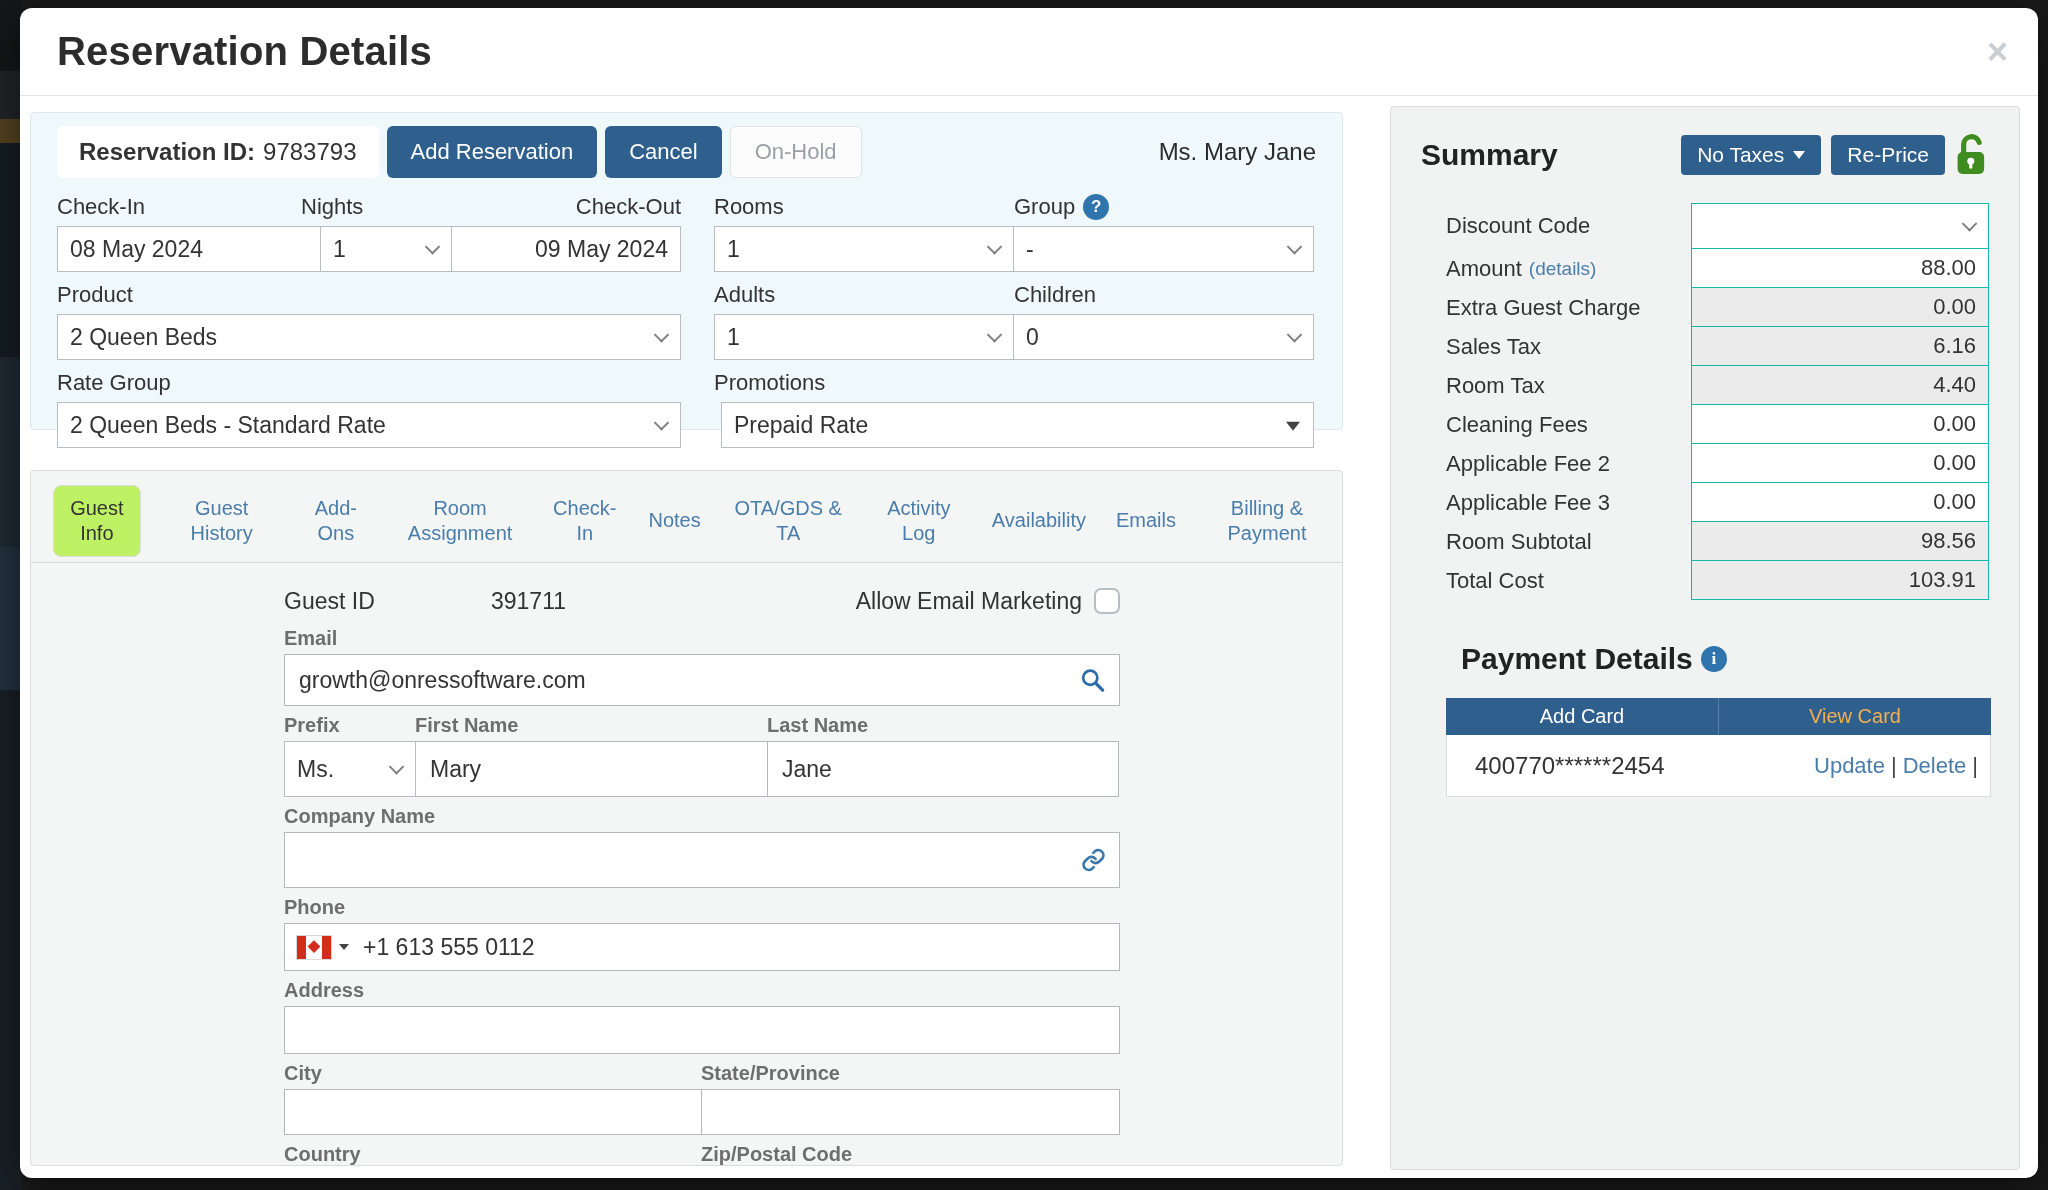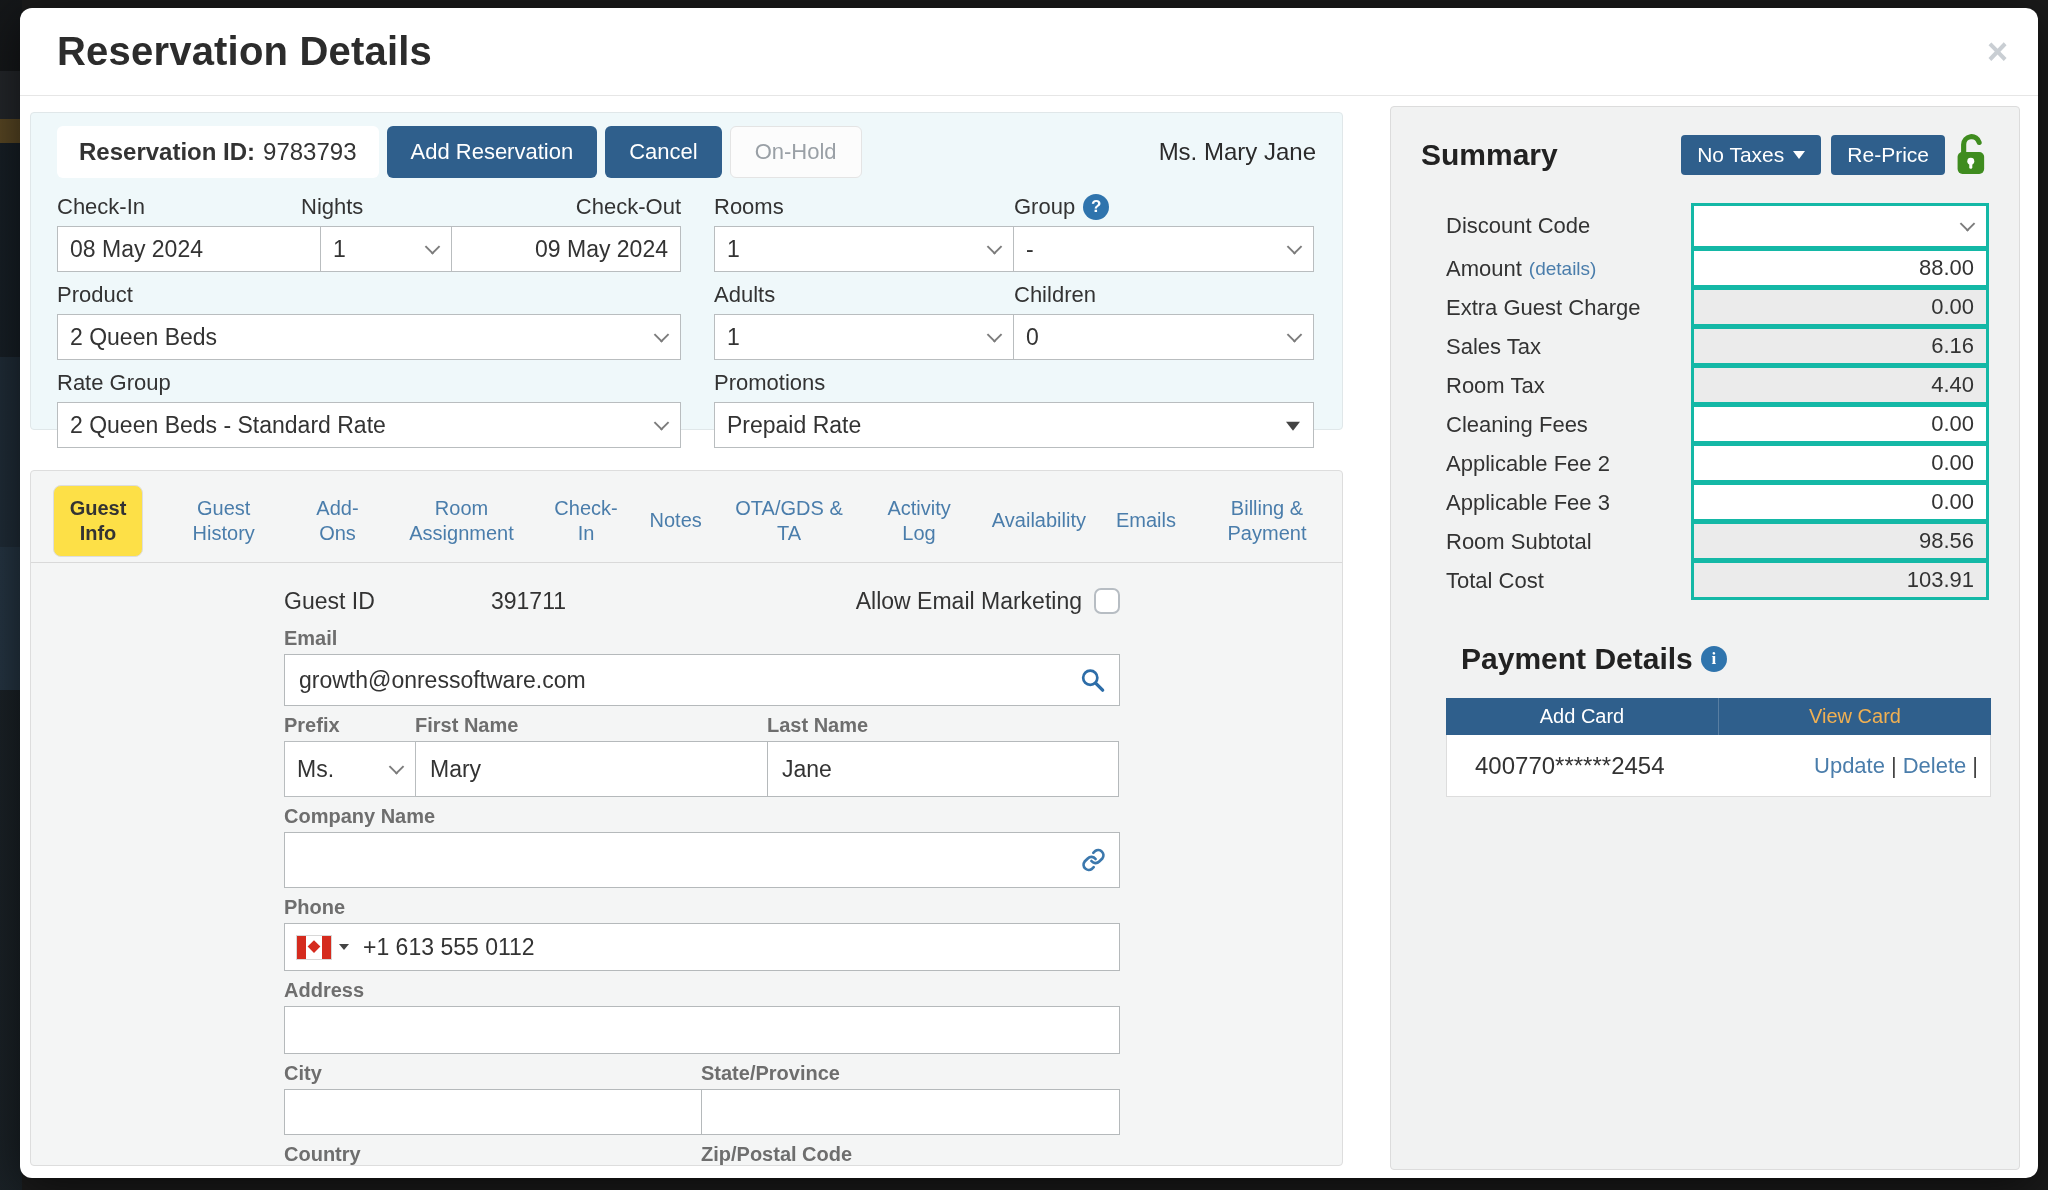--- a/index.html
+++ b/index.html
@@ -38,36 +38,36 @@
   .colB{width:600px; margin-left:33px;}
   .lblrow{display:flex; font-size:22px; color:#333; margin:10px 0 6px;}
   .lblrow:first-child{margin-top:0;}
   .fld{height:46px; background:#fff; border:1px solid #b9bdbf; font-size:23px; color:#333;
        display:flex; align-items:center; padding:0 12px;}
   .inrow{display:flex;}
   .inrow > *:not(:first-child){margin-left:-1px;}
   .sel{position:relative; padding-right:34px; cursor:pointer;}
   .sel::after{content:""; position:absolute; right:13px; top:50%; width:9px; height:9px;
       border-right:2px solid #7c7c7c; border-bottom:2px solid #7c7c7c; transform:translateY(-70%) rotate(45deg);}
-  .dd-solid{position:relative; padding-right:34px; cursor:pointer;}
+  .dd-solid{position:relative; padding-right:34px; cursor:pointer;margin-left:7px;}
   .dd-solid::after{content:""; position:absolute; right:13px; top:50%; transform:translateY(-35%);
       border-left:7px solid transparent; border-right:7px solid transparent; border-top:9px solid #444;}
   .help-badge,.info-badge{display:inline-flex; width:26px; height:26px; border-radius:50%;
       background:#2f74ad; color:#fff; font-size:17px; font-weight:bold; align-items:center; justify-content:center;
       margin-left:8px; cursor:pointer;}
   .txt-right{justify-content:flex-end;}
 
   
   .tab-panel{
     position:absolute; left:10px; top:462px; width:1313px; height:696px;
     background:#f4f5f5; border:1px solid #ddd; border-radius:4px; overflow:hidden;
   }
   .tabs{display:flex; align-items:center; gap:30px; padding:8px 14px 0 22px; border-bottom:1px solid #d9d9d9; min-height:92px;}
   .tab{color:#4a7dab; font-size:20px; line-height:25px; text-align:center; max-width:122px; cursor:pointer;}
-  .tab.active{background:#fde047; color:#333; border:1px solid #ddd; border-radius:8px; padding:10px 4px; max-width:90px;font-weight:bold;}
+  .tab.active{background:#bef264; color:#333; border:1px solid #ddd; border-radius:8px; padding:10px 4px; max-width:90px;}
   .gi-form{width:836px; margin:20px 0 0 253px;}
   .gid-row{display:flex; align-items:center; font-size:23px; height:36px;}
   .gid-label{width:207px;}
   .gid-check{margin-left:auto; display:flex; align-items:center;}
   .checkbox{width:26px; height:26px; border:2px solid #b7bdc3; border-radius:7px; background:#fff; margin-left:12px; cursor:pointer;}
   .fg-label{font-size:20px; font-weight:bold; color:#6e6e6e; margin:8px 0 4px;}
   .tin{width:100%; background:#fff; border:1px solid #b5b9bb; font-size:23px; color:#333; padding:0 14px;
        font-family:inherit; outline:none;}
   .iwrap{position:relative;}
   .iwrap .icon-right{position:absolute; right:14px; top:50%; transform:translateY(-50%); cursor:pointer; display:flex;}
@@ -93,21 +93,21 @@
   .sum-title{font-size:30px; font-weight:bold; color:#222;}
   .mini-btn{background:#2f5f8c; color:#fff; border:none; border-radius:4px; height:40px; font-size:21px;
      padding:0 16px; margin-left:10px; cursor:pointer; font-family:inherit; display:flex; align-items:center;}
   .mini-btn .wcaret{margin-left:9px; border-left:6px solid transparent; border-right:6px solid transparent; border-top:8px solid #fff;}
   .lock{margin-left:10px; cursor:pointer; display:flex;}
   .sum-rows{margin-top:26px;}
   .srow{display:flex; align-items:stretch;}
   .srow:not(:first-child) .sbox{margin-top:-1px;}
   .slabel{flex:0 0 245px; margin-left:25px; font-size:22px; color:#333; display:flex; align-items:center;}
   .slabel .details{color:#4a7dab; font-size:19px; margin-left:7px; cursor:pointer;}
-  .sbox{flex:0 0 298px; margin-left:0; border:3px solid #14b8a6; background:#fff; height:40px;
+  .sbox{flex:0 0 298px; margin-left:0; border:1px solid #14b8a6; background:#fff; height:40px;
         display:flex; align-items:center; justify-content:flex-end; padding:8px 12px; font-size:22px; color:#333;}
   .sbox.ro{background:#ebebeb;}
   .sbox.sel-box{height:46px; justify-content:flex-start; cursor:pointer;}
   .pay-head{display:flex; align-items:center; margin-top:42px;margin-left:40px;}
   .pay-title{font-size:30px; font-weight:bold; color:#222;}
   .card-table{margin:22px 0 0 25px; width:545px;}
   .ct-head{display:flex; background:#2f5f8c; height:37px;}
   .ct-cell{flex:1; display:flex; align-items:center; justify-content:center; font-size:20px; cursor:pointer;}
   .ct-cell.add{color:#fff; border-right:1px solid #587ea2;}
   .ct-cell.view{color:#f0b052;}

